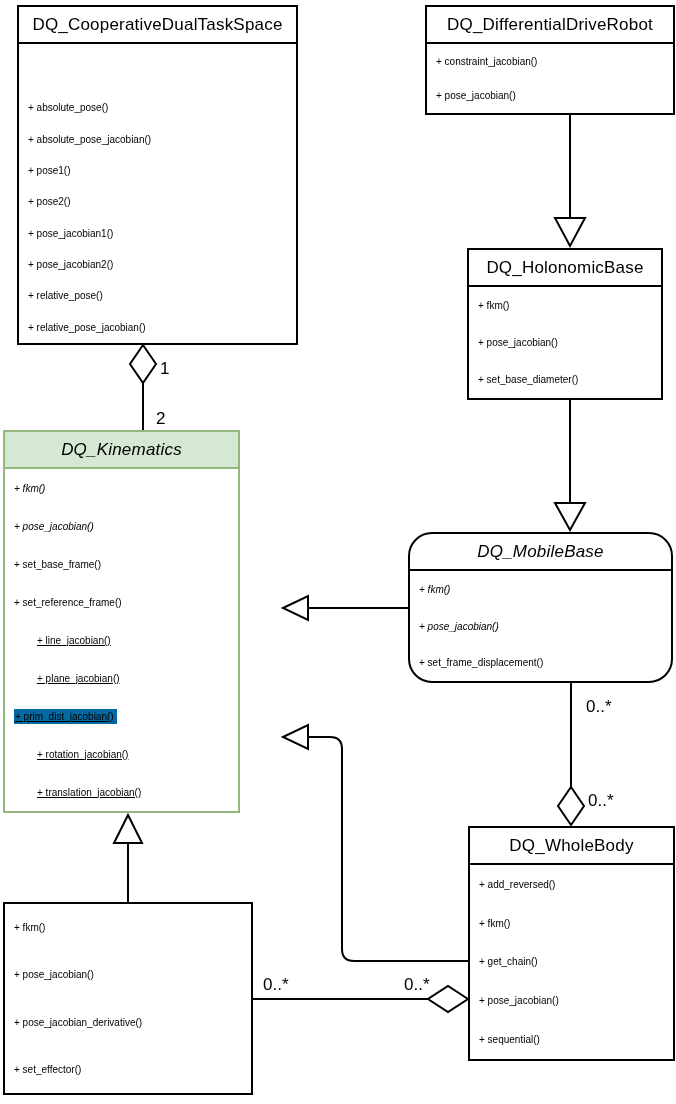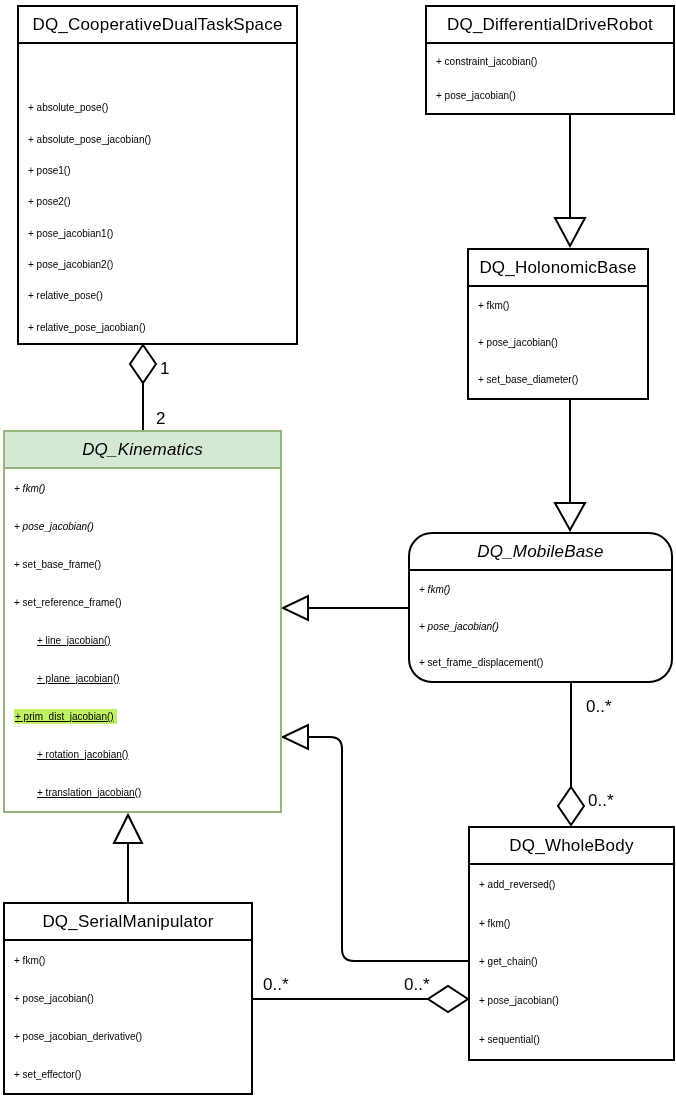--- a/index.html
+++ b/index.html
@@ -19,21 +19,21 @@
   }
   .uml-methods{flex:1;display:flex;flex-direction:column;}
   .uml-method{
     flex:1;display:flex;align-items:center;
     padding-left:9px;font-size:10px;white-space:nowrap;
   }
   .kin-box{border-color:#93b77c;}
   .kin-box .uml-title{background:#d5e8d4;border-bottom-color:#93b77c;}
   .it{font-style:italic;}
   .ul{text-decoration:underline;padding-left:32px;}
-  .hl{background:#bef264;padding:2px 3px 2px 1px;}
+  .hl{background:#0369a1;padding:2px 3px 2px 1px;}
   .edge-line{stroke:#000;stroke-width:2;fill:none;}
   .hollow{stroke:#000;stroke-width:2;fill:#ffffff;}
   .mult{font-family:"Liberation Sans",sans-serif;font-size:17px;fill:#000;}
 </style>
 </head>
 <body>
 
 <svg id="connectors" viewBox="0 0 676 1104" xmlns="http://www.w3.org/2000/svg">
 
   <line class="edge-line" x1="143" y1="383" x2="143" y2="430"></line>
@@ -82,30 +82,30 @@
 </div>
 
 <div class="uml-class" style="left:425px;top:5px;width:250px;height:110px;">
   <div class="uml-title">DQ_DifferentialDriveRobot</div>
   <div class="uml-methods">
     <div class="uml-method">+ constraint_jacobian()</div>
     <div class="uml-method">+ pose_jacobian()</div>
   </div>
 </div>
 
-<div class="uml-class" style="left:467px;top:248px;width:182px;height:152px;">
+<div class="uml-class" style="left:467px;top:248px;width:196px;height:152px;">
   <div class="uml-title">DQ_HolonomicBase</div>
   <div class="uml-methods">
     <div class="uml-method">+ fkm()</div>
     <div class="uml-method">+ pose_jacobian()</div>
     <div class="uml-method">+ set_base_diameter()</div>
   </div>
 </div>
 
-<div class="uml-class kin-box" style="left:3px;top:430px;width:279px;height:383px;">
+<div class="uml-class kin-box" style="left:3px;top:430px;width:237px;height:383px;">
   <div class="uml-title it">DQ_Kinematics</div>
   <div class="uml-methods">
     <div class="uml-method it">+ fkm()</div>
     <div class="uml-method it">+ pose_jacobian()</div>
     <div class="uml-method">+ set_base_frame()</div>
     <div class="uml-method">+ set_reference_frame()</div>
     <div class="uml-method ul">+ line_jacobian()</div>
     <div class="uml-method ul">+ plane_jacobian()</div>
     <div class="uml-method">
         <span class="hl ul">+ prim_dist_jacobian()</span>
@@ -129,20 +129,19 @@
   <div class="uml-methods">
     <div class="uml-method">+ add_reversed()</div>
     <div class="uml-method">+ fkm()</div>
     <div class="uml-method">+ get_chain()</div>
     <div class="uml-method">+ pose_jacobian()</div>
     <div class="uml-method">+ sequential()</div>
   </div>
 </div>
 
 <div class="uml-class" style="left:3px;top:902px;width:250px;height:193px;">
-  <div class="uml-title">DQ_SerialManipulator</div>
   <div class="uml-methods">
     <div class="uml-method">+ fkm()</div>
     <div class="uml-method">+ pose_jacobian()</div>
     <div class="uml-method">+ pose_jacobian_derivative()</div>
     <div class="uml-method">+ set_effector()</div>
   </div>
 </div>
 
 </body></html>

